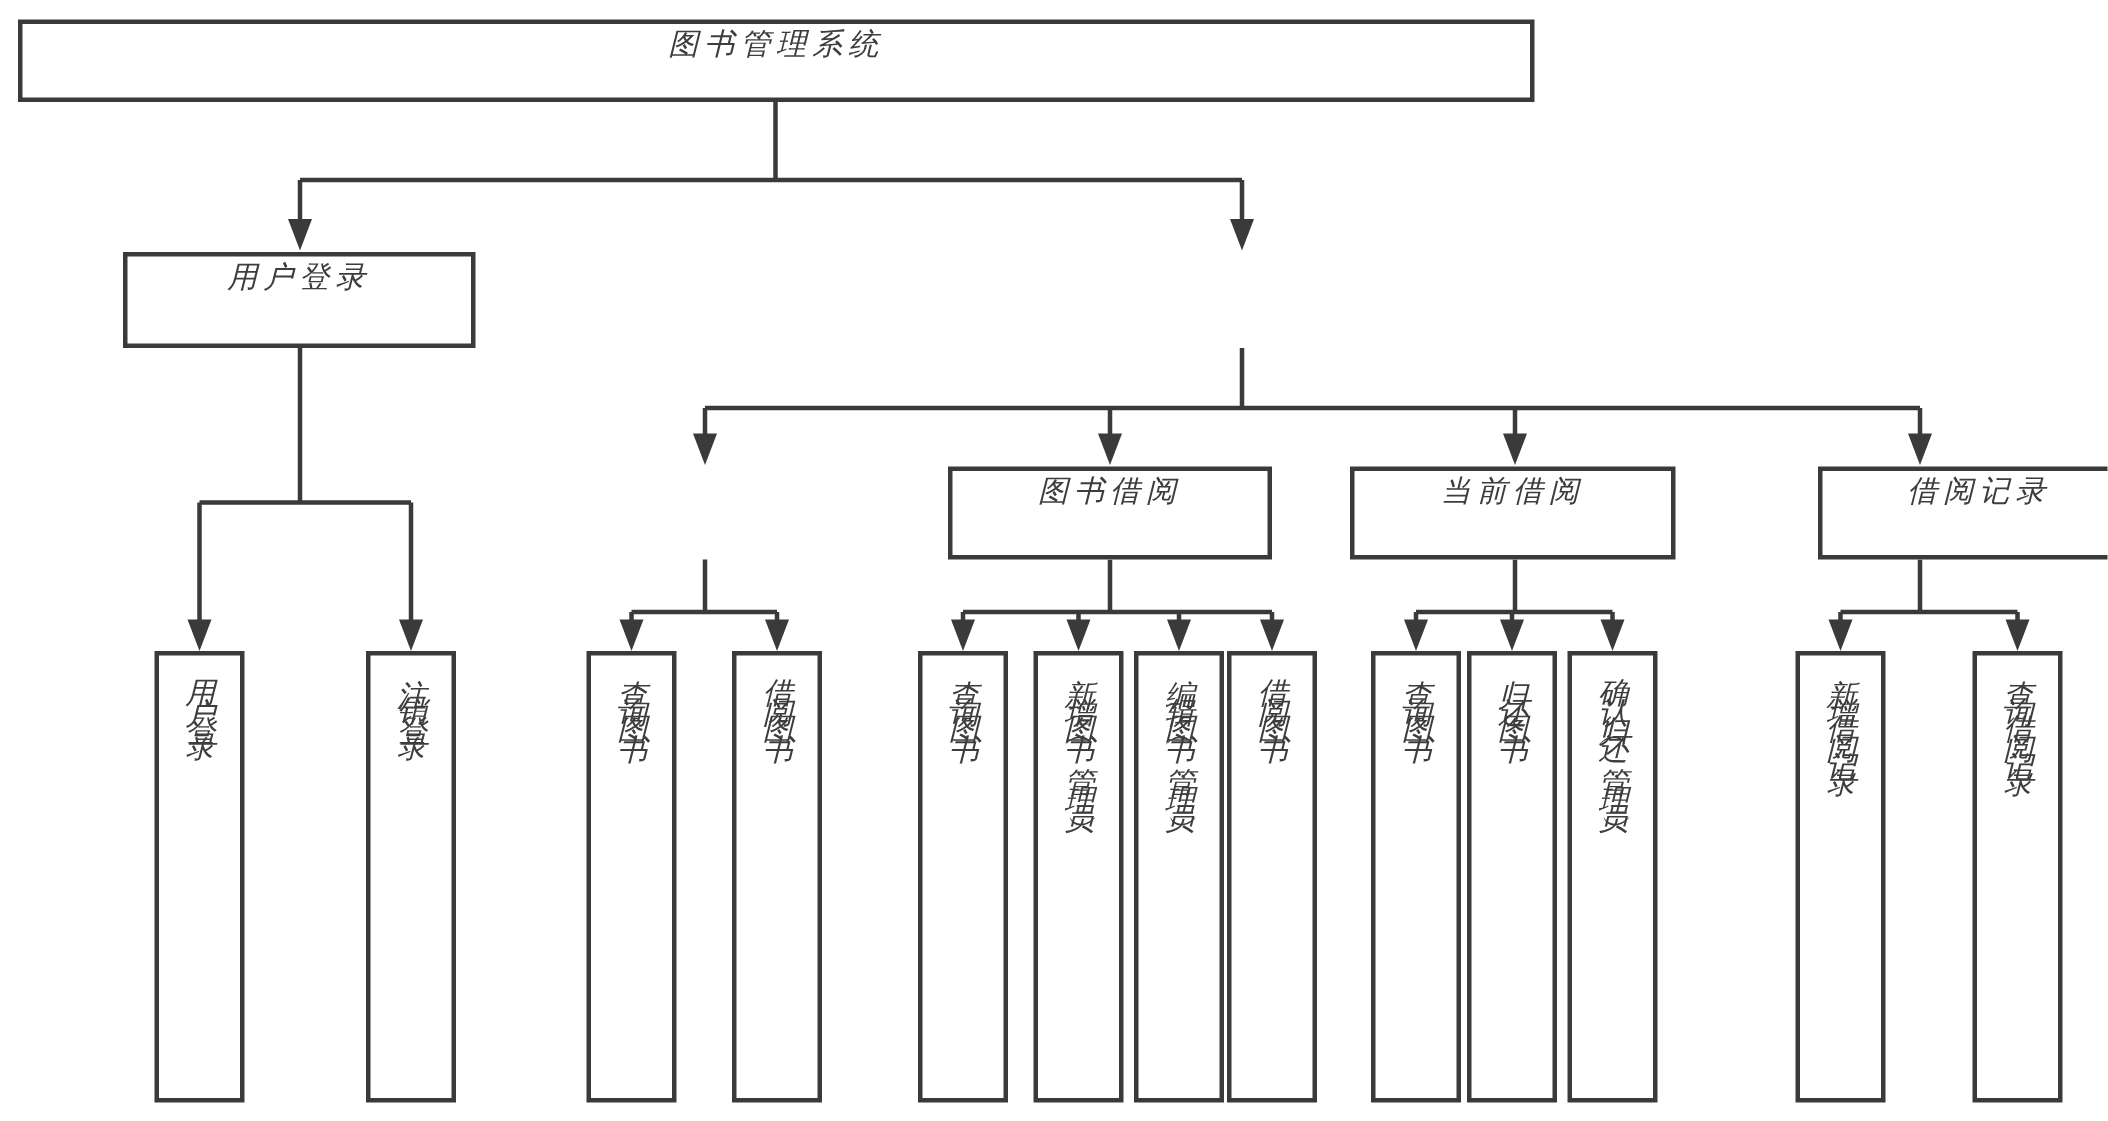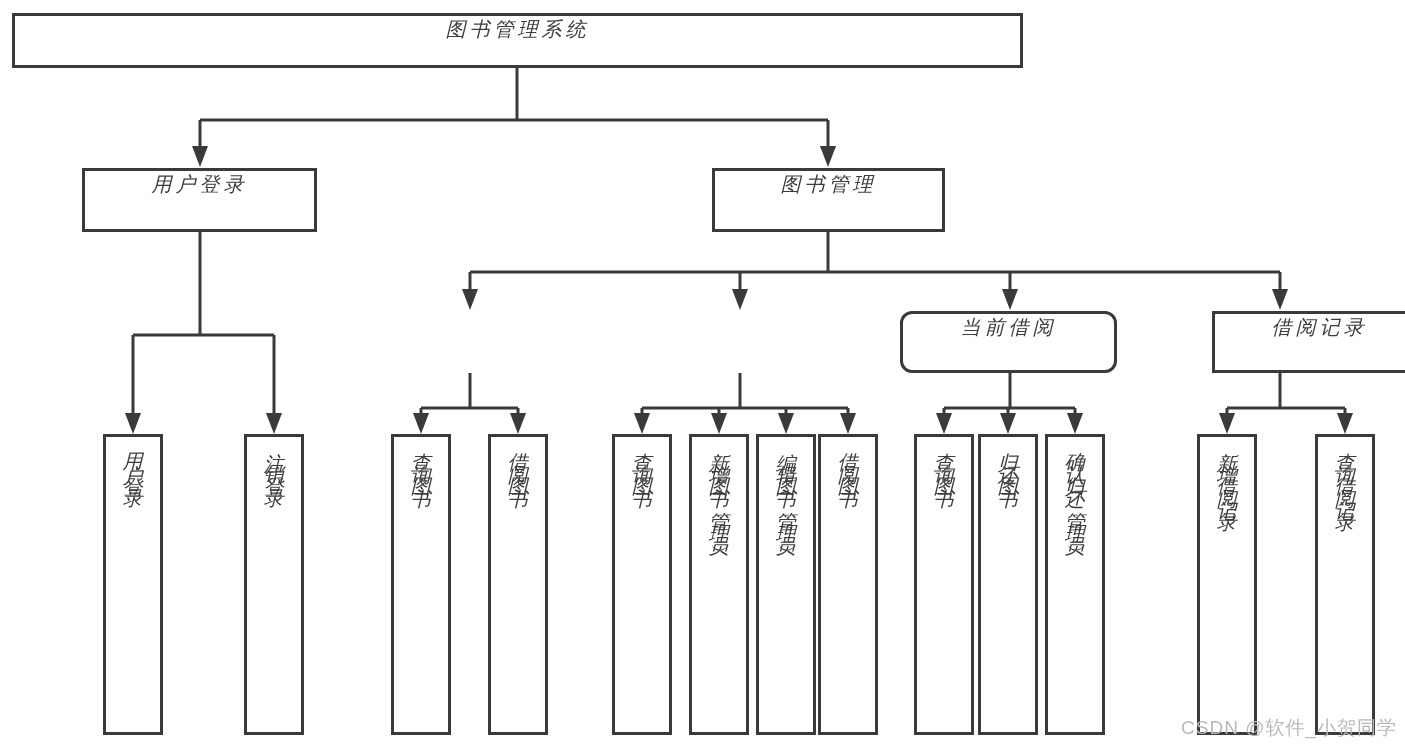--- a/index.html
+++ b/index.html
@@ -109,25 +109,25 @@
     </g>
   </svg>
 
   <div class="node hbox" style="left:12px; top:13px; width:1011px; height:55px;">
     <span>图书管理系统</span>
   </div>
 
   <div class="node hbox" style="left:82px; top:168px; width:235px; height:64px;">
     <span>用户登录</span>
   </div>
-  <div class="node hbox" style="left:712px; top:168px; width:233px; height:64px;">
-    <span>图书管理</span>
+
+  <div class="node hbox" style="left:632px; top:311px; width:216px; height:62px;">
+    <span>图书借阅</span>
   </div>
-
-  <div class="node hbox" style="left:900px; top:311px; width:217px; height:62px;border-radius:12px;">
+  <div class="node hbox" style="left:900px; top:311px; width:217px; height:62px;">
     <span>当前借阅</span>
   </div>
   <div class="node hbox" style="left:1172px; top:311px; width:215px; height:62px;margin-left:40px;">
     <span>借阅记录</span>
   </div>
 
   <div class="node vbox" style="left:103px; top:434px; width:60px; height:301px;">
     <span>用户登录</span>
   </div>
   <div class="node vbox" style="left:244px; top:434px; width:60px; height:301px;">
@@ -164,15 +164,14 @@
     <span>确认归还（管理员）</span>
   </div>
 
   <div class="node vbox" style="left:1197px; top:434px; width:60px; height:301px;">
     <span>新增借阅记录</span>
   </div>
   <div class="node vbox" style="left:1315px; top:434px; width:60px; height:301px;">
     <span>查询借阅记录</span>
   </div>
 
-  <div class="watermark">CSDN @软件_小贺同学</div>
 
 </div>
 
 </body></html>

